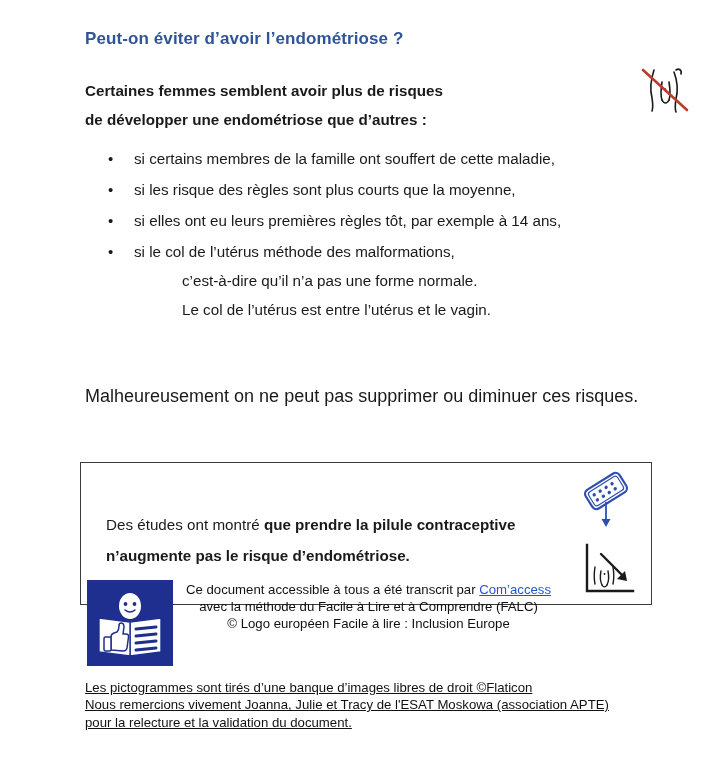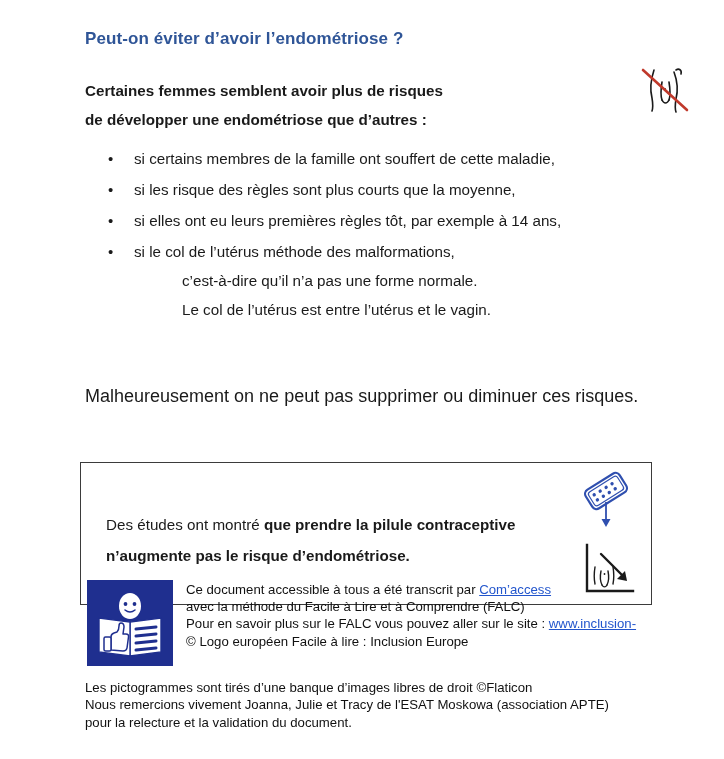--- a/index.html
+++ b/index.html
@@ -146,39 +146,40 @@
     flex: 0 0 86px;
     background: #1f2f8f;
     position: relative;
   }
   .credit-text {
     margin-left: 13px;
     font-size: 13.2px;
     line-height: 17.2px;
     color: #111111;
     padding-top: 1px;
+    text-align: center;
   }
   .credit-text .row { display: block; }
   .credit-text a,
   .credit-text .link {
     color: #2255cc;
     text-decoration: underline;
   }
 
   
   .bottom-note {
     position: absolute;
     left: 85px;
     top: 679px;
     width: 580px;
     font-size: 13.2px;
     line-height: 17.4px;
     color: #111111;
   }
-  .bottom-note .row { display: block; }
+  .bottom-note .row { display: block; text-decoration: underline; }
 </style>
 </head>
 <body>
 
 <div class="page">
 
   <h1 class="doc-title">Peut-on éviter d’avoir l’endométriose ?</h1>
 
   <div class="intro">
     <span class="line">Certaines femmes semblent avoir plus de risques</span>
@@ -294,21 +295,20 @@
         <g fill="#ffffff" stroke="#1F2F8F" stroke-width="1.5" stroke-linejoin="round">
           <path d="M24 70 L24 57 Q24 54 27 53 L30 52 Q32 50 32 46 Q32 43 34 43 Q37 43 37 47 L36 54 L39 54 Q42 54 41.5 57 L40 68 Q39.5 71 36 71 Z"></path>
           <rect x="17" y="57" width="7" height="14" rx="1.5"></rect>
         </g>
       </svg>
     </div>
 
     <div class="credit-text">
       <span class="row"><span>Ce document accessible à tous a été transcrit par </span><a href="#" class="link">Com’access</a></span>
       <span class="row">avec la méthode du Facile à Lire et à Comprendre (FALC)</span>
-      <span class="row"><span>Pour en savoir plus sur le FALC vous pouvez aller sur le site : </span><a href="#" class="link">www.inclusion-</a></span>
       <span class="row">© Logo européen Facile à lire : Inclusion Europe</span>
     </div>
   </div>
 
   <div class="bottom-note">
     <span class="row">Les pictogrammes sont tirés d’une banque d’images libres de droit ©Flaticon</span>
     <span class="row">Nous remercions vivement Joanna, Julie et Tracy de l'ESAT Moskowa (association APTE)</span>
     <span class="row">pour la relecture et la validation du document.</span>
   </div>
 

